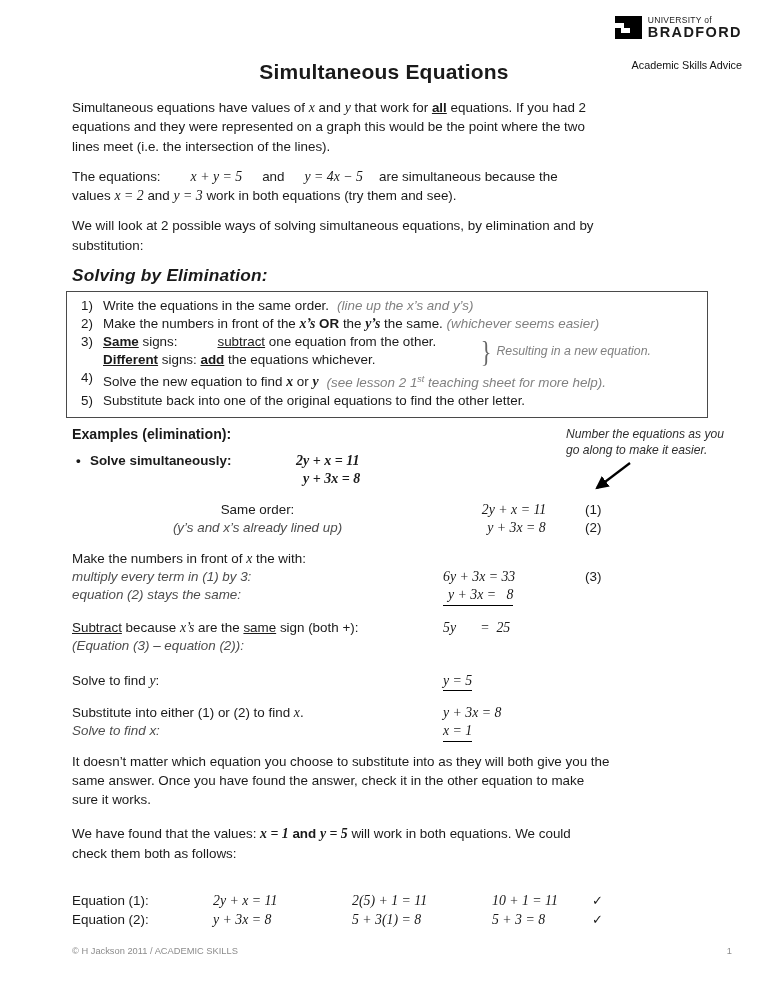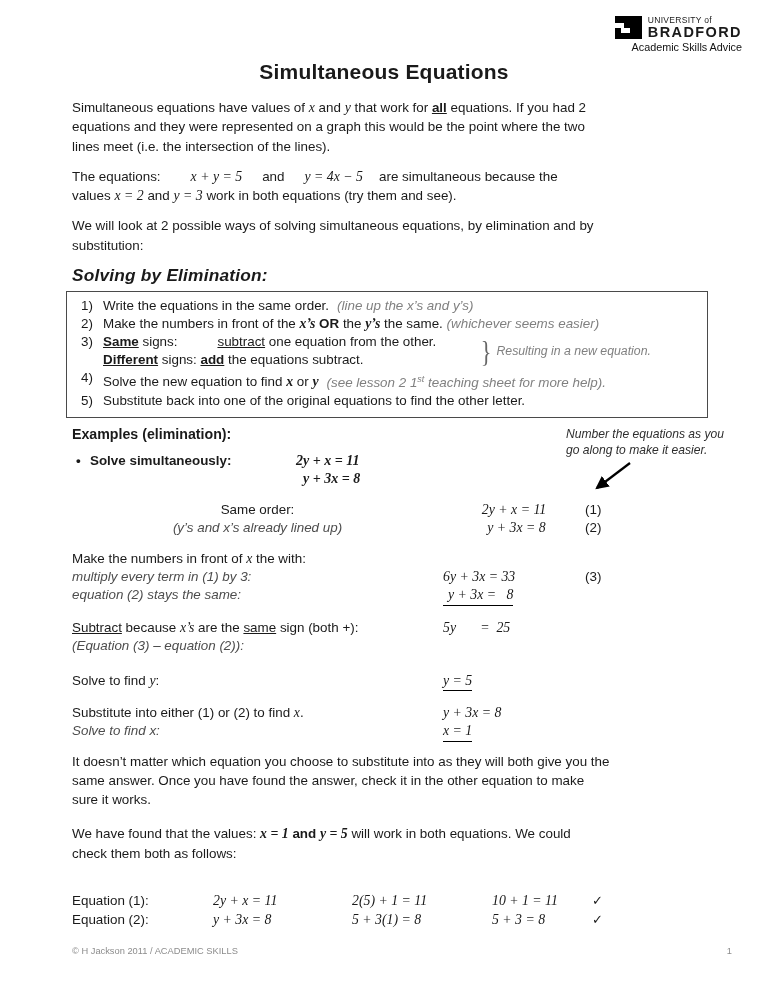--- a/index.html
+++ b/index.html
@@ -17,21 +17,21 @@
   sup { font-size:9px; vertical-align:super; }
 
   
   .logo { position:absolute; top:15px; right:26px; }
   .logo-top { display:flex; align-items:center; justify-content:flex-end; gap:6px; }
   .logo-mark { width:27px; height:23px; background:#000; position:relative; flex:none; }
   .logo-mark::before { content:""; position:absolute; left:0; top:7px; width:9px; height:5px; background:#fff; }
   .logo-mark::after  { content:""; position:absolute; left:6px; top:12px; width:9px; height:5px; background:#fff; }
   .logo-uof  { font-size:8.5px; letter-spacing:.3px; }
   .logo-brad { font-size:14.5px; font-weight:bold; letter-spacing:1.4px; line-height:14px; }
-  .logo-sub  { font-size:10.8px; margin-top:2px; text-align:right; color:#111; }
+  .logo-sub  { font-size:10.8px; margin-top:20px; text-align:right; color:#111; }
 
   .title { margin-top:60px; text-align:center; font-size:21px; font-weight:bold; letter-spacing:.2px; }
 
   
   .g30 { margin-left:30px; } .g20 { margin-left:20px; } .g16 { margin-left:16px; }
 
   .elim-head { margin-top:10px; font-size:17.3px; font-weight:bold; font-style:italic; letter-spacing:.2px; }
 
   .rules-box { margin:5px 0 0 -6px; border:1.4px solid #4a4a4a; padding:5px 8px 7px 14px; line-height:18px; position:relative; }
   .bi { display:flex; }
@@ -122,21 +122,21 @@
         <span class="bnum">2)</span>
         <span><span>Make the numbers in front of the </span><span class="math b">x’s</span><span> </span><span class="b">OR</span><span> the </span><span class="math b">y’s</span><span> the same. </span><span class="gray it">(whichever seems easier)</span></span>
       </div>
       <div class="bi3">
         <div class="bi">
           <span class="bnum">3)</span>
           <span><span class="bu">Same</span><span> signs:</span><span class="u gap40">subtract</span><span> one equation from the other.</span></span>
         </div>
         <div class="bi">
           <span class="bnum"></span>
-          <span><span class="bu">Different</span><span> signs:  </span><span class="bu">add</span><span> the equations subtract.</span></span>
+          <span><span class="bu">Different</span><span> signs:  </span><span class="bu">add</span><span> the equations whichever.</span></span>
         </div>
         <div class="brace-note">
             <span class="brace">}</span>
             <span class="gray it">Resulting in a new equation.</span>
           </div>
       </div>
       <div class="bi">
         <span class="bnum">4)</span>
         <span><span>Solve the new equation to find </span><span class="math b">x</span><span> or </span><span class="math b">y</span><span class="gray it note-gap"><span>(see lesson 2 1</span><sup>st</sup><span> teaching sheet for more help).</span></span></span>
       </div>

